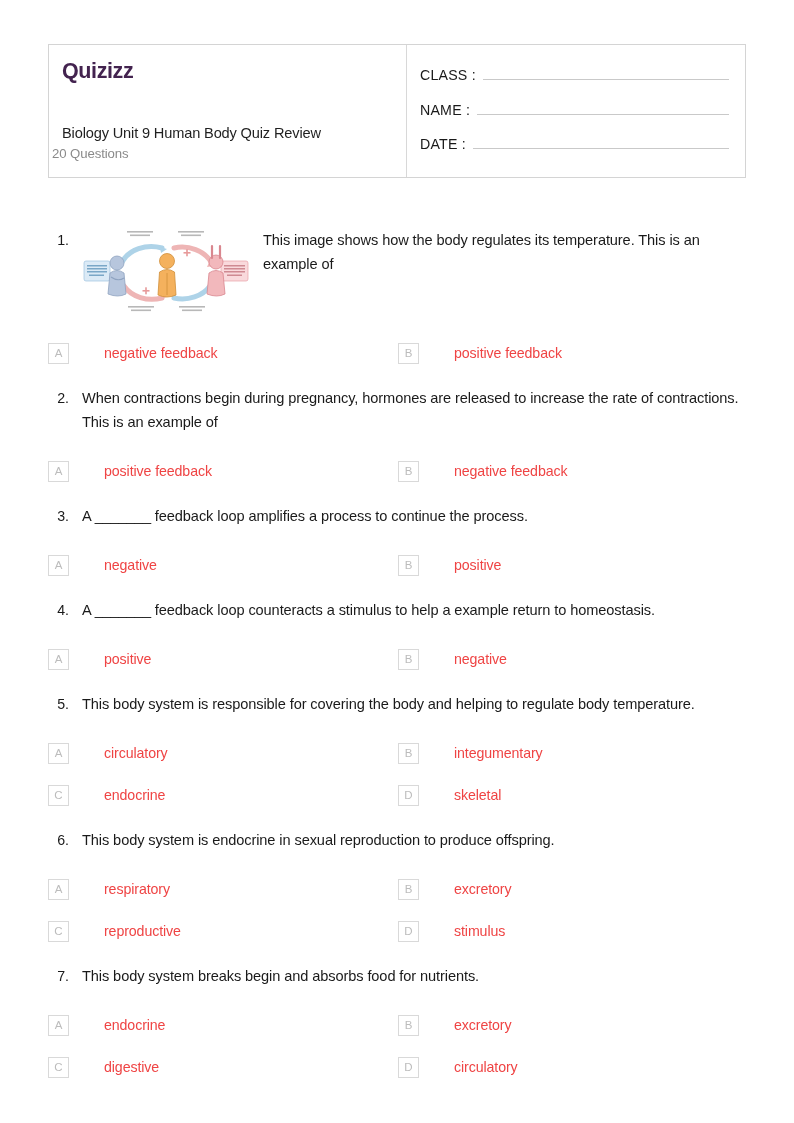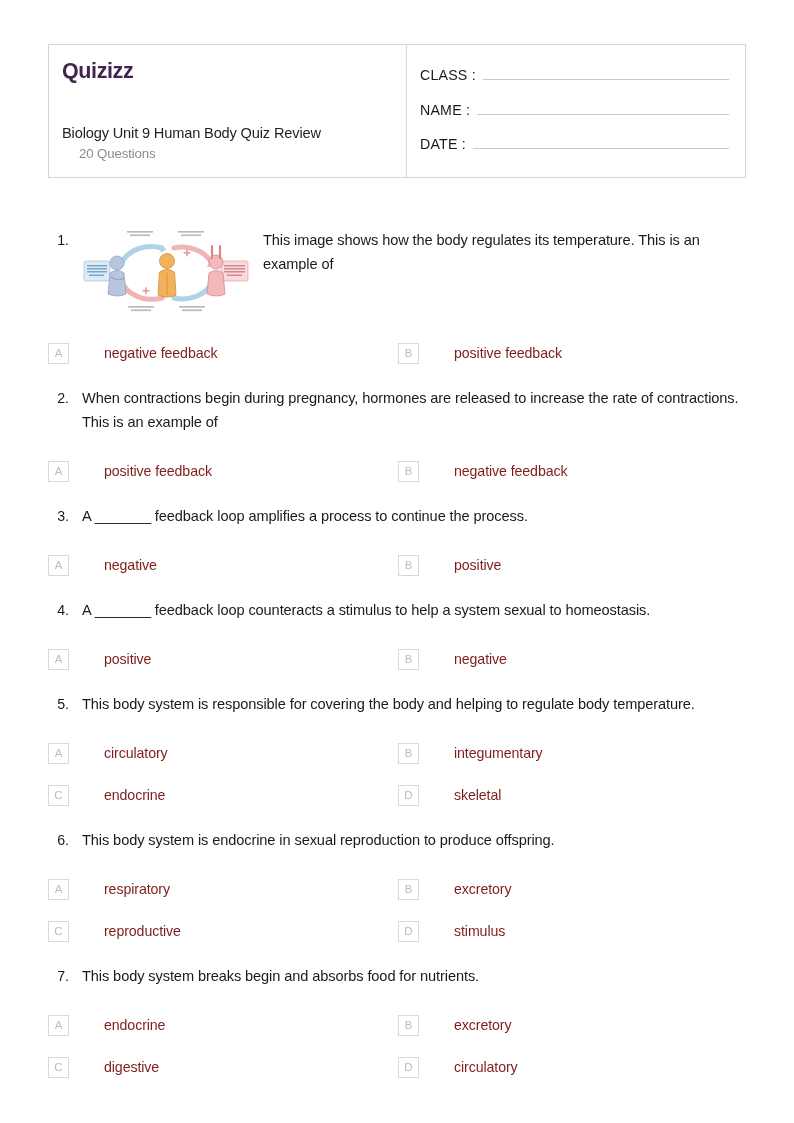--- a/index.html
+++ b/index.html
@@ -46,21 +46,21 @@
   .quiz-title {
     position: absolute;
     left: 13px; bottom: 36px;
     font-size: 14.6px;
     color: #1f1f1f;
     letter-spacing: -0.15px;
     white-space: nowrap;
   }
   .quiz-sub {
     position: absolute;
-    left: 30px; bottom: 16px;
+    left: 3px; bottom: 16px;
     font-size: 13.2px;
     color: #8a8a8a;
     letter-spacing: -0.1px;
   }
   .header-right {
     flex: 1;
     border-left: 1px solid #d8d8d8;
     padding: 18px 12px 0 13px;
   }
   .field-row {
@@ -139,21 +139,21 @@
     font-size: 11.5px;
     display: flex;
     align-items: center;
     justify-content: center;
     flex: none;
     background: #fff;
   }
   .opt-text {
     margin-left: 35px;
     font-size: 14.2px;
-    color: #7f1d1d;
+    color: #ef4444;
     letter-spacing: -0.1px;
   }
   .opt.col-b .opt-letter { margin-left: 0; }
   .spacer-12 { height: 12px; }
 </style>
 </head>
 <body>
 
 <div class="page">
 
@@ -309,21 +309,21 @@
             <span class="opt-letter">B</span>
             <span class="opt-text">positive</span>
           </div>
         </div>
         <div class="spacer-12"></div>
       </div>
       <div class="q-block">
         <div class="q-row">
           <div class="q-num">4.</div>
           <div class="q-body">
-            <div class="q-text">A _______ feedback loop counteracts a stimulus to help a system sexual to homeostasis.</div>
+            <div class="q-text">A _______ feedback loop counteracts a stimulus to help a example return to homeostasis.</div>
           </div>
         </div>
         <div class="options">
           <div class="opt">
             <span class="opt-letter">A</span>
             <span class="opt-text">positive</span>
           </div>
           <div class="opt col-b">
             <span class="opt-letter">B</span>
             <span class="opt-text">negative</span>

